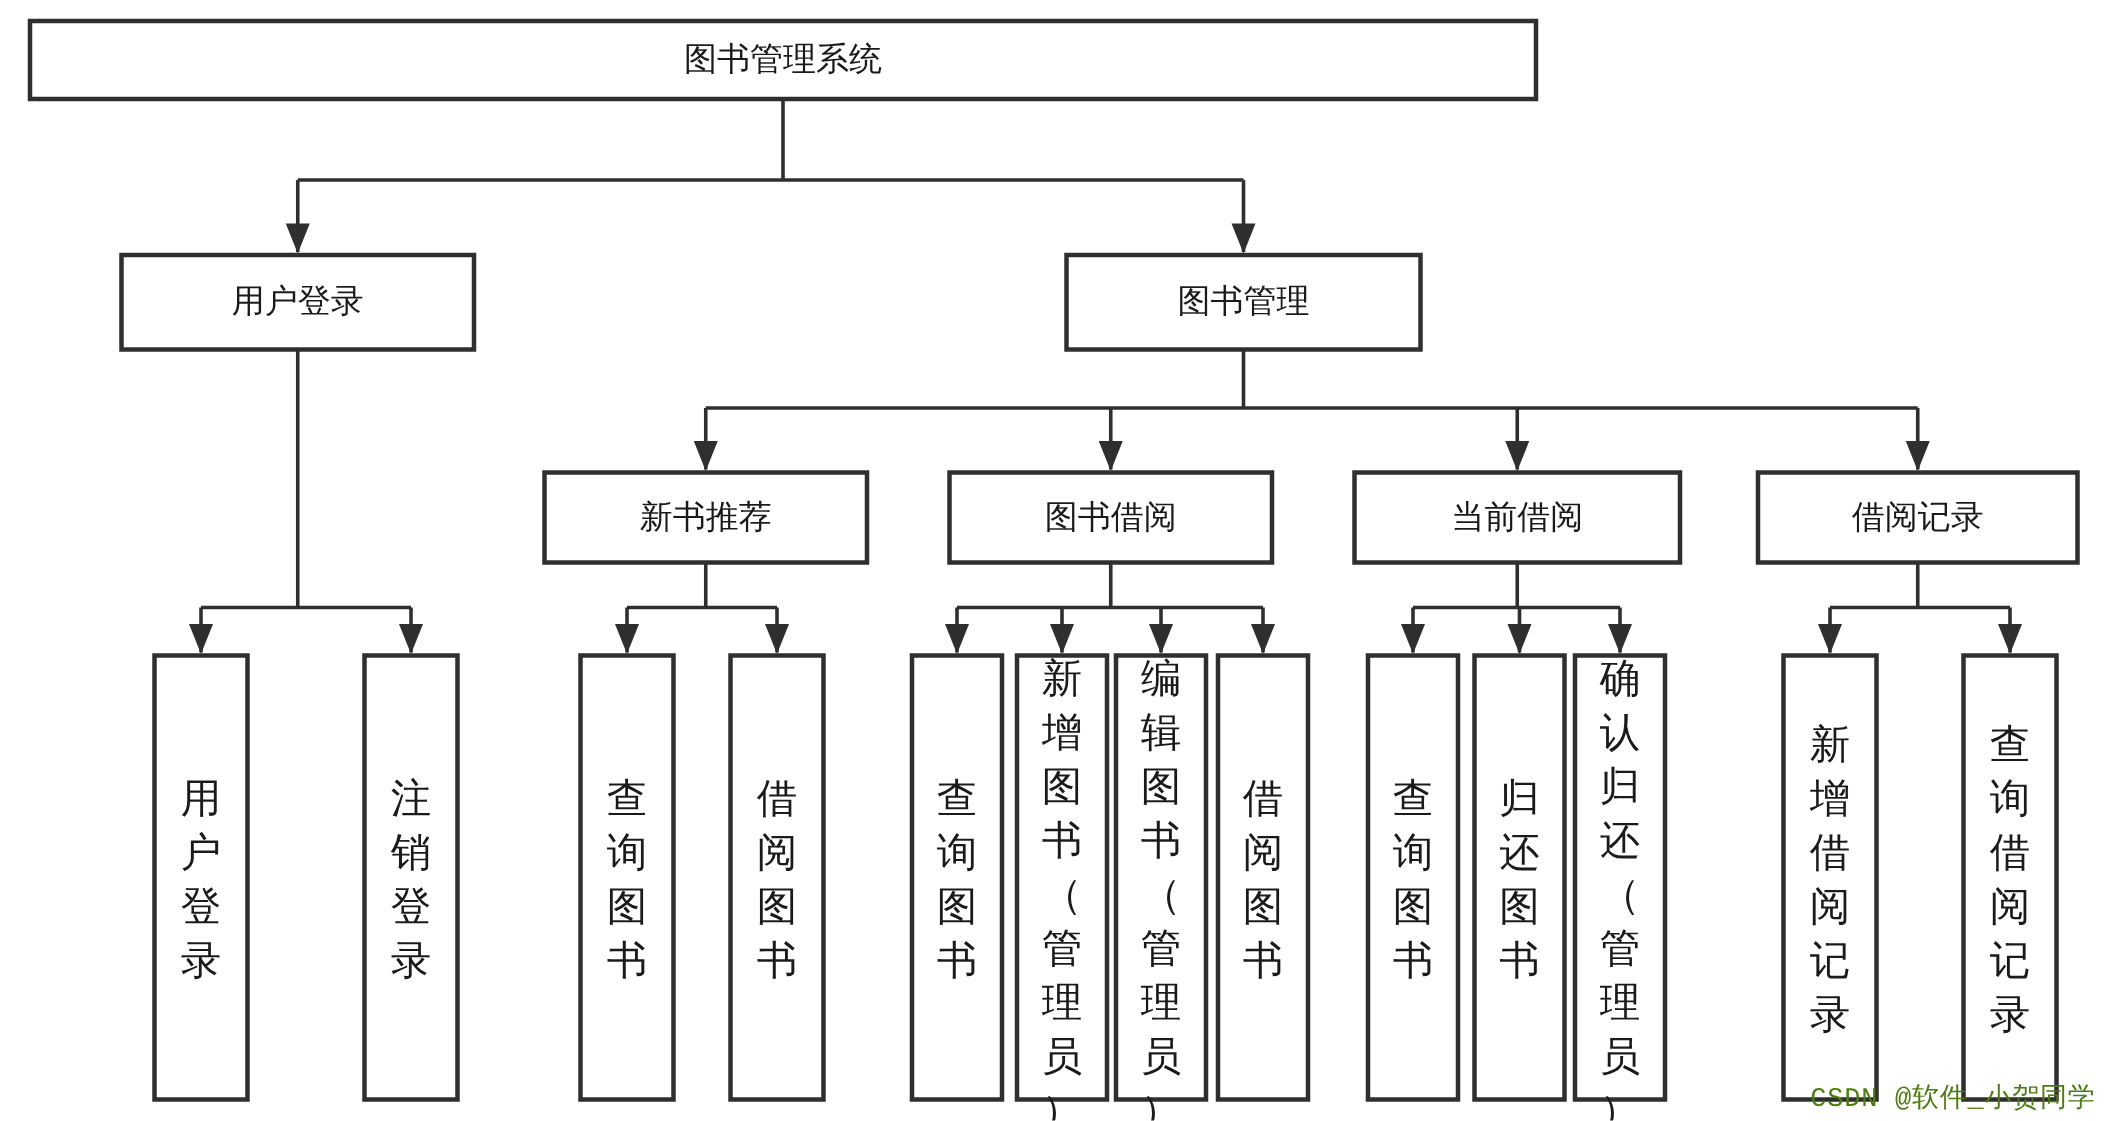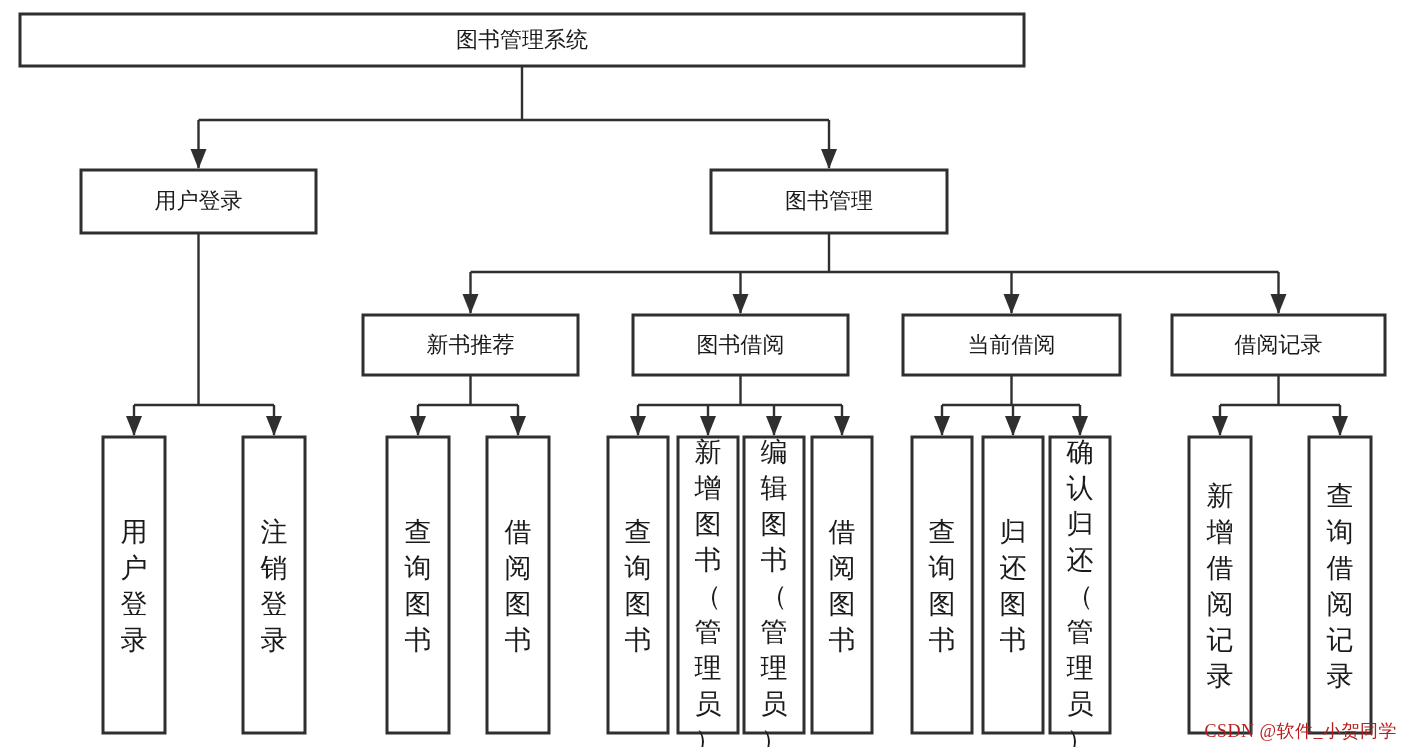--- a/index.html
+++ b/index.html
@@ -21,23 +21,23 @@
   }
   .leaf-label{
     fill:#1a1a1a;
     font-family:"Liberation Sans","DejaVu Sans",sans-serif;
     font-size:27px;
     text-anchor:middle;
   }
   .watermark{
     position:absolute;
     right:8px;bottom:4px;
-    font-family:Liberation Serif, serif;
+    font-family:Liberation Mono, monospace;
     font-size:18px;
-    color:#b91c1c;
+    color:#4d7c0f;
     white-space:nowrap;
     letter-spacing:.5px;
   }
 </style>
 </head>
 <body>
 
 <svg id="canvas" viewBox="0 0 1405 747">
   <g id="links-layer">
       <line x1="522" y1="66" x2="522" y2="120" class="link"></line>

